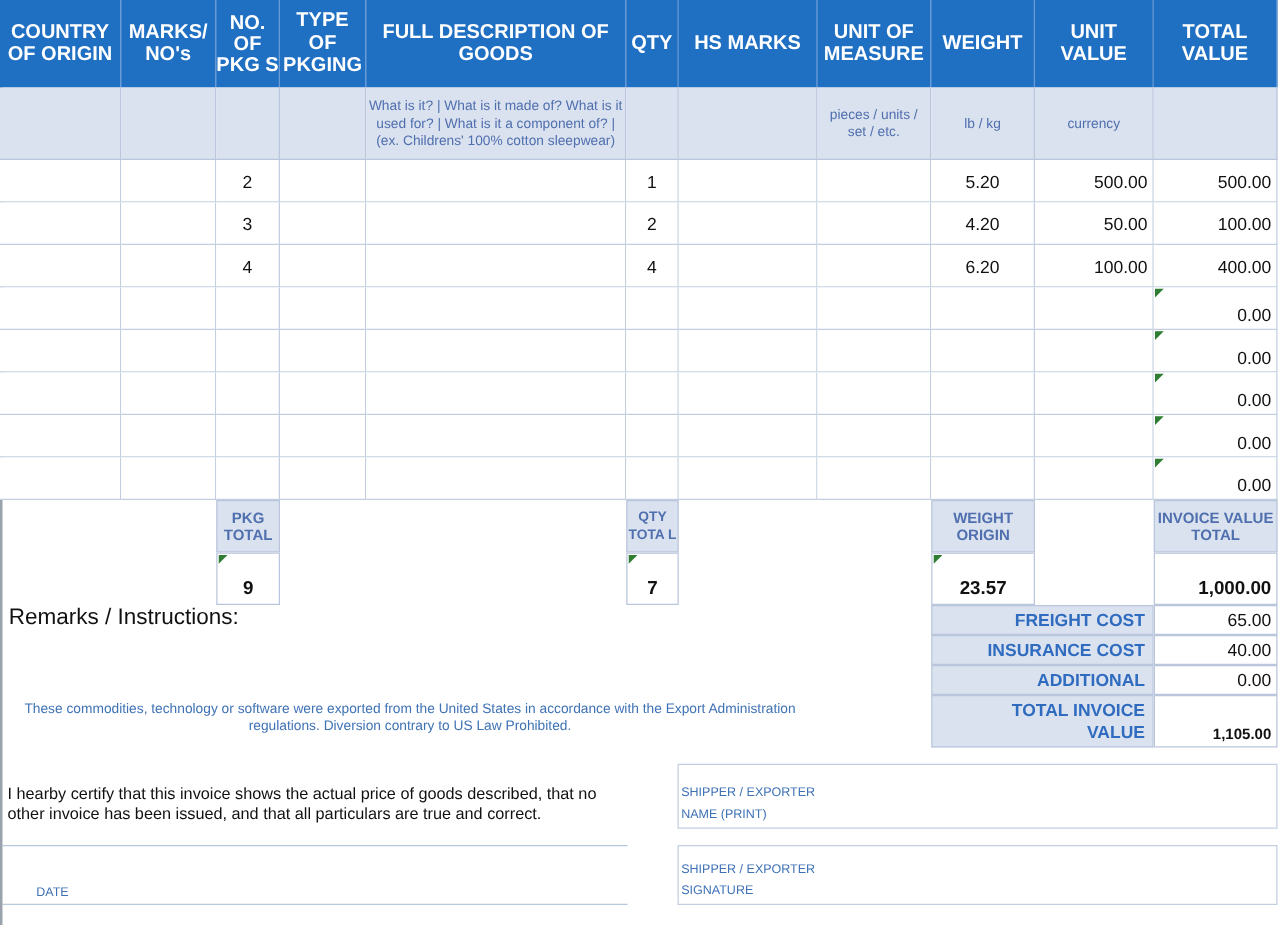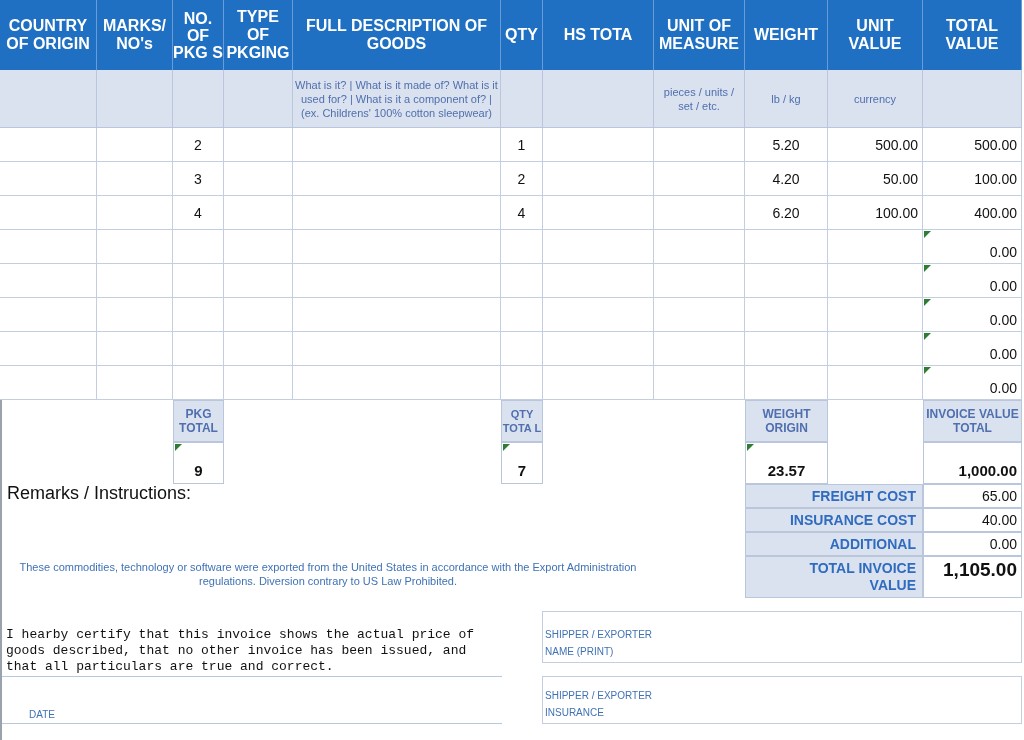--- a/index.html
+++ b/index.html
@@ -40,21 +40,21 @@
 
 <div id="sheet">
   <div class="abs leftedge" style="left:0;top:0;height:740px;"></div>
   <div id="header-row">
       <div class="abs hdr" style="left: 0px; top: 0px; width: 97px; height: 70px;">COUNTRY OF ORIGIN</div>
       <div class="abs hdr" style="left: 97px; top: 0px; width: 76px; height: 70px;">MARKS/ NO's</div>
       <div class="abs hdr" style="left: 173px; top: 0px; width: 51px; height: 70px; line-height: 17px;">NO. OF PKG S</div>
       <div class="abs hdr" style="left: 224px; top: 0px; width: 69px; height: 70px;">TYPE OF PKGING</div>
       <div class="abs hdr" style="left: 293px; top: 0px; width: 208px; height: 70px;">FULL DESCRIPTION OF GOODS</div>
       <div class="abs hdr" style="left: 501px; top: 0px; width: 42px; height: 70px;">QTY</div>
-      <div class="abs hdr" style="left: 543px; top: 0px; width: 111px; height: 70px;">HS TOTA</div>
+      <div class="abs hdr" style="left: 543px; top: 0px; width: 111px; height: 70px;">HS MARKS</div>
       <div class="abs hdr" style="left: 654px; top: 0px; width: 91px; height: 70px;">UNIT OF MEASURE</div>
       <div class="abs hdr" style="left: 745px; top: 0px; width: 83px; height: 70px;">WEIGHT</div>
       <div class="abs hdr" style="left: 828px; top: 0px; width: 95px; height: 70px;">UNIT VALUE</div>
       <div class="abs hdr" style="left: 923px; top: 0px; width: 99px; height: 70px;">TOTAL VALUE</div>
     </div>
   <div id="hint-row">
       <div class="abs hint" style="left: 0px; top: 70px; width: 97px; height: 58px;"></div>
       <div class="abs hint" style="left: 97px; top: 70px; width: 76px; height: 58px;"></div>
       <div class="abs hint" style="left: 173px; top: 70px; width: 51px; height: 58px;"></div>
       <div class="abs hint" style="left: 224px; top: 70px; width: 69px; height: 58px;"></div>
@@ -185,31 +185,31 @@
   <div class="abs totlab" style="left:923px;top:400px;width:99px;height:42px;">INVOICE VALUE TOTAL</div>
   <div class="abs totval" style="left:923px;top:442px;width:99px;height:42px;justify-content:flex-end;padding-right:4px;">1,000.00</div>
 
   <div class="abs sumlab" style="left:745px;top:484px;width:178px;height:24px;">FREIGHT COST</div>
   <div class="abs sumval" style="left:923px;top:484px;width:99px;height:24px;">65.00</div>
   <div class="abs sumlab" style="left:745px;top:508px;width:178px;height:24px;">INSURANCE COST</div>
   <div class="abs sumval" style="left:923px;top:508px;width:99px;height:24px;">40.00</div>
   <div class="abs sumlab" style="left:745px;top:532px;width:178px;height:24px;">ADDITIONAL</div>
   <div class="abs sumval" style="left:923px;top:532px;width:99px;height:24px;">0.00</div>
   <div class="abs sumlab" style="left:745px;top:556px;width:178px;height:42px;padding-left:50px;">TOTAL INVOICE VALUE</div>
-  <div class="abs sumval" style="left:923px;top:556px;width:99px;height:42px;align-items:flex-end;padding-bottom:16px;font-weight:bold;font-size:19px;">1,105.00</div>
+  <div class="abs sumval" style="left:923px;top:556px;width:99px;height:42px;align-items:flex-end;padding-bottom:3px;font-weight:bold;font-size:12px;">1,105.00</div>
 
   <div class="abs" style="left:7px;top:483px;font-size:18px;">Remarks / Instructions:</div>
   <div class="abs blue-note" style="left:8px;top:560px;width:640px;">These commodities, technology or software were exported from the United States in accordance with the Export Administration regulations.  Diversion contrary to US Law Prohibited.</div>
 
-  <div class="abs" style="left:6px;top:627px;width:490px;font-size:13px;line-height:16px;font-family:Liberation Mono, monospace;">I hearby certify that this invoice shows the actual price of goods described, that no other invoice has been issued, and that all particulars are true and correct.</div>
+  <div class="abs" style="left:6px;top:627px;width:490px;font-size:13px;line-height:16px;">I hearby certify that this invoice shows the actual price of goods described, that no other invoice has been issued, and that all particulars are true and correct.</div>
   <div class="abs line" style="left:2px;top:676px;width:500px;"></div>
   <div class="abs sig-label" style="left:5px;top:706px;font-size:10px;margin-left:24px;">DATE</div>
   <div class="abs line" style="left:2px;top:723px;width:500px;"></div>
 
   <div class="abs" style="left:542px;top:611px;width:480px;height:52px;border:1px solid #c3cfe0;padding:14px 0 0 2px;">
     <div class="sig-label" style="font-size:10px;">SHIPPER / EXPORTER</div>
     <div class="sig-label" style="font-size:10px;">NAME (PRINT)</div>
   </div>
   <div class="abs" style="left:542px;top:676px;width:480px;height:48px;border:1px solid #c3cfe0;padding:10px 0 0 2px;">
     <div class="sig-label" style="font-size:10px;">SHIPPER / EXPORTER</div>
-    <div class="sig-label" style="font-size:10px;">INSURANCE</div>
+    <div class="sig-label" style="font-size:10px;">SIGNATURE</div>
   </div>
 </div>
 
 </body></html>

